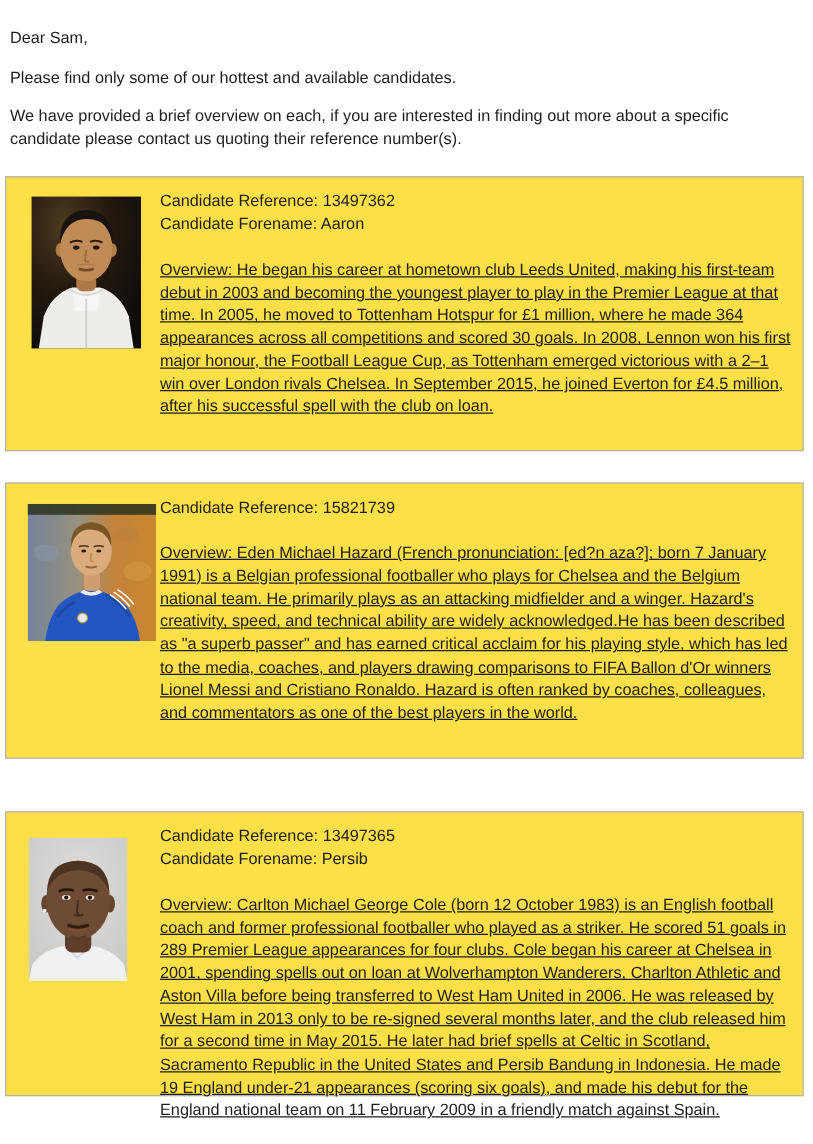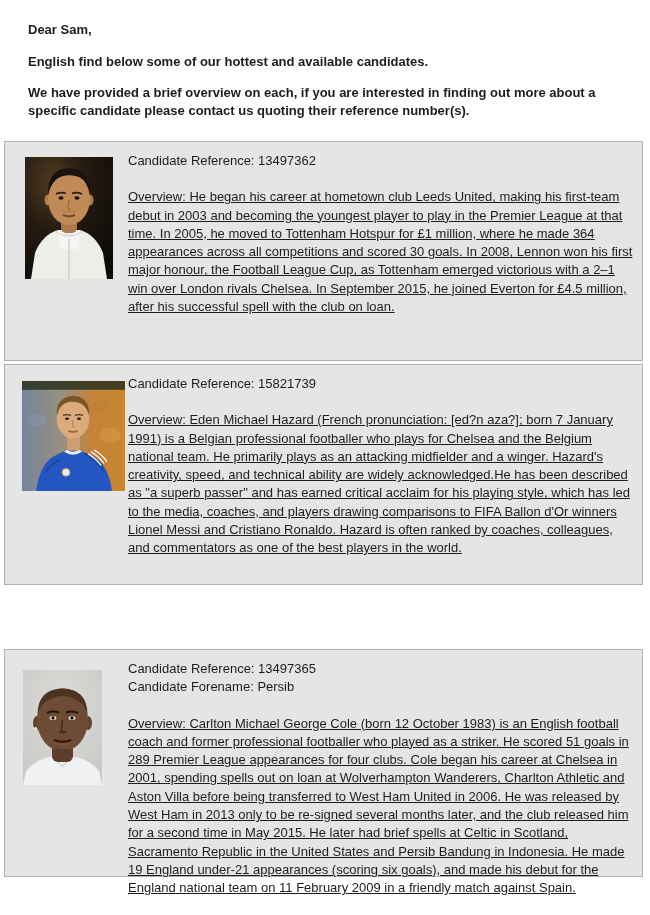--- a/index.html
+++ b/index.html
@@ -8,37 +8,37 @@
     height: 915px;
     background: #ffffff;
     font-family: "Liberation Sans", sans-serif;
     font-size: 13px;
     color: #1d1d1d;
     position: relative;
     overflow: hidden;
   }
 
   
-  .intro { padding: 21px 48px 0 28px; font-weight: bold; }
+  .intro { padding: 21px 48px 0 8px; }
   .intro p { margin: 0; line-height: 18px; }
   .intro .greeting { margin-bottom: 14px; }
   .intro .line1 { margin-bottom: 13px; }
   .intro .line2 { max-width: 596px; }
 
   
   .card {
     position: absolute;
     left: 4px;
     width: 639px;
     border: 1px solid #b2b2b2;
-    background: #e5e5e5;
+    background: #fde047;
     box-sizing: border-box;
   }
   .card.c1 { top: 141px; height: 220px; }
-  .card.c2 { top: 364px; height: 221px; }
+  .card.c2 { top: 386px; height: 221px; }
   .card.c3 { top: 649px; height: 228px; }
 
   .photo { position: absolute; overflow: hidden; }
   .c1 .photo { left: 20px; top: 15px; width: 88px;  height: 122px; }
   .c2 .photo { left: 17px; top: 16px; width: 103px; height: 110px; }
   .c3 .photo { left: 18px; top: 20px; width: 79px;  height: 115px; }
   .photo svg { display: block; width: 100%; height: 100%; }
 
   .cardtext {
     position: absolute;
@@ -48,21 +48,21 @@
     line-height: 18.3px;
   }
   .cardtext p { margin: 0; }
   .cardtext .overview { margin-top: 18px; text-decoration: underline; }
 </style>
 </head>
 <body>
 
 <div class="intro">
   <p class="greeting">Dear Sam,</p>
-  <p class="line1">English find below some of our hottest and available candidates.</p>
+  <p class="line1">Please find only some of our hottest and available candidates.</p>
   <p class="line2">We have provided a brief overview on each, if you are interested in finding out more about a specific candidate please contact us quoting their reference number(s).</p>
 </div>
 
 <div class="card c1">
   <div class="photo">
     <svg viewBox="0 0 88 122" preserveAspectRatio="none">
       <defs>
         <radialGradient id="abg" cx="30%" cy="20%" r="90%">
           <stop offset="0%" stop-color="#4e3b20"></stop>
           <stop offset="45%" stop-color="#241a10"></stop>
@@ -90,20 +90,21 @@
       <ellipse cx="36" cy="41" rx="2.6" ry="1.7" fill="#1d1410"></ellipse>
       <ellipse cx="52" cy="41" rx="2.6" ry="1.7" fill="#1d1410"></ellipse>
 
       <path d="M44,43 L43,51 Q44,53 46,52" fill="none" stroke="#9a6a3c" stroke-width="1.4"></path>
       <path d="M38,58 Q44,60.5 50,58" fill="none" stroke="#77492a" stroke-width="2"></path>
       <path d="M37,55 Q44,53.5 51,55" fill="none" stroke="#a9763f" stroke-width="1" opacity="0.8"></path>
     </svg>
   </div>
   <div class="cardtext">
     <p><span>Candidate Reference:</span> <span>13497362</span></p>
+    <p><span>Candidate Forename:</span> <span>Aaron</span></p>
     <p class="overview"><span>Overview:</span> <span>He began his career at hometown club Leeds United, making his first-team debut in 2003 and becoming the youngest player to play in the Premier League at that time. In 2005, he moved to Tottenham Hotspur for £1 million, where he made 364 appearances across all competitions and scored 30 goals. In 2008, Lennon won his first major honour, the Football League Cup, as Tottenham emerged victorious with a 2–1 win over London rivals Chelsea. In September 2015, he joined Everton for £4.5 million, after his successful spell with the club on loan.</span></p>
   </div>
 </div>
 
 <div class="card c2">
   <div class="photo">
     <svg viewBox="0 0 103 112" preserveAspectRatio="none">
       <defs>
         <linearGradient id="ebg" x1="0" y1="0" x2="1" y2="0">
           <stop offset="0%" stop-color="#76839a"></stop>

